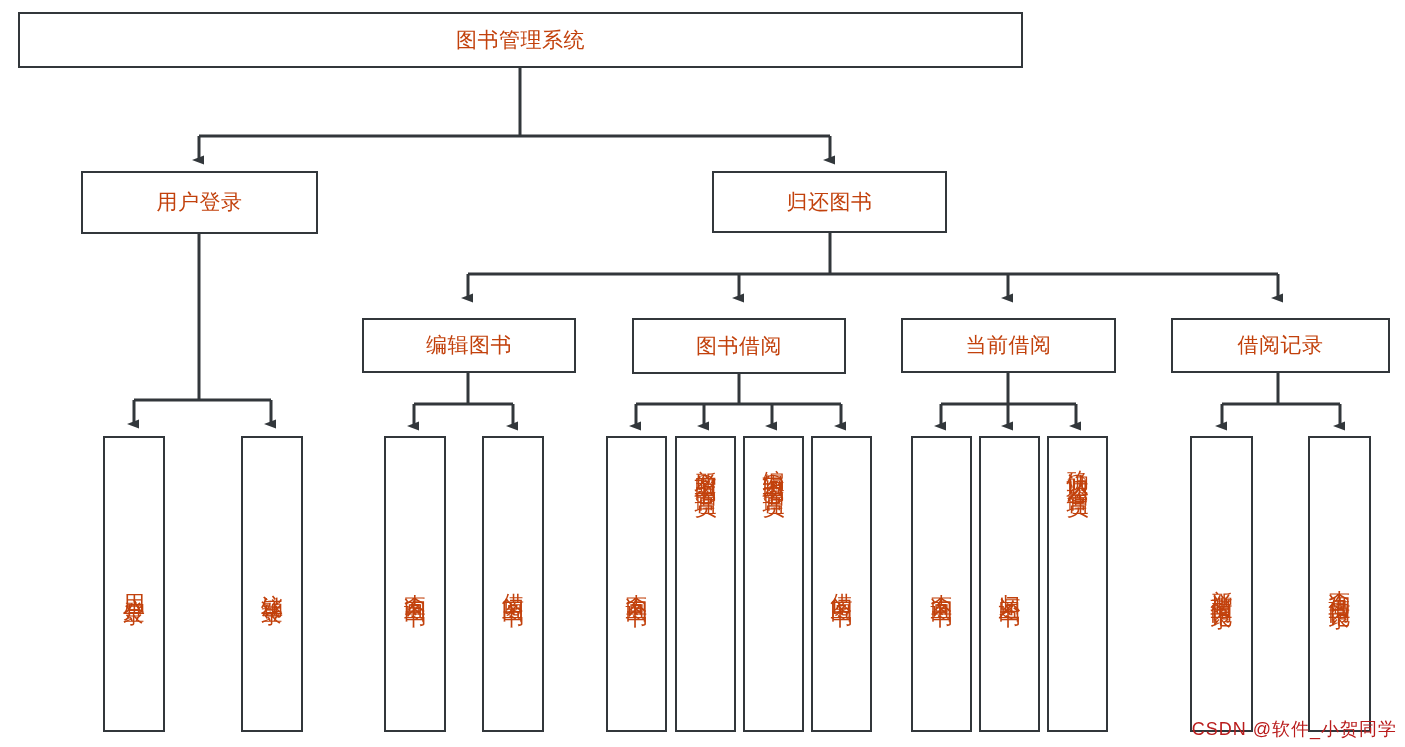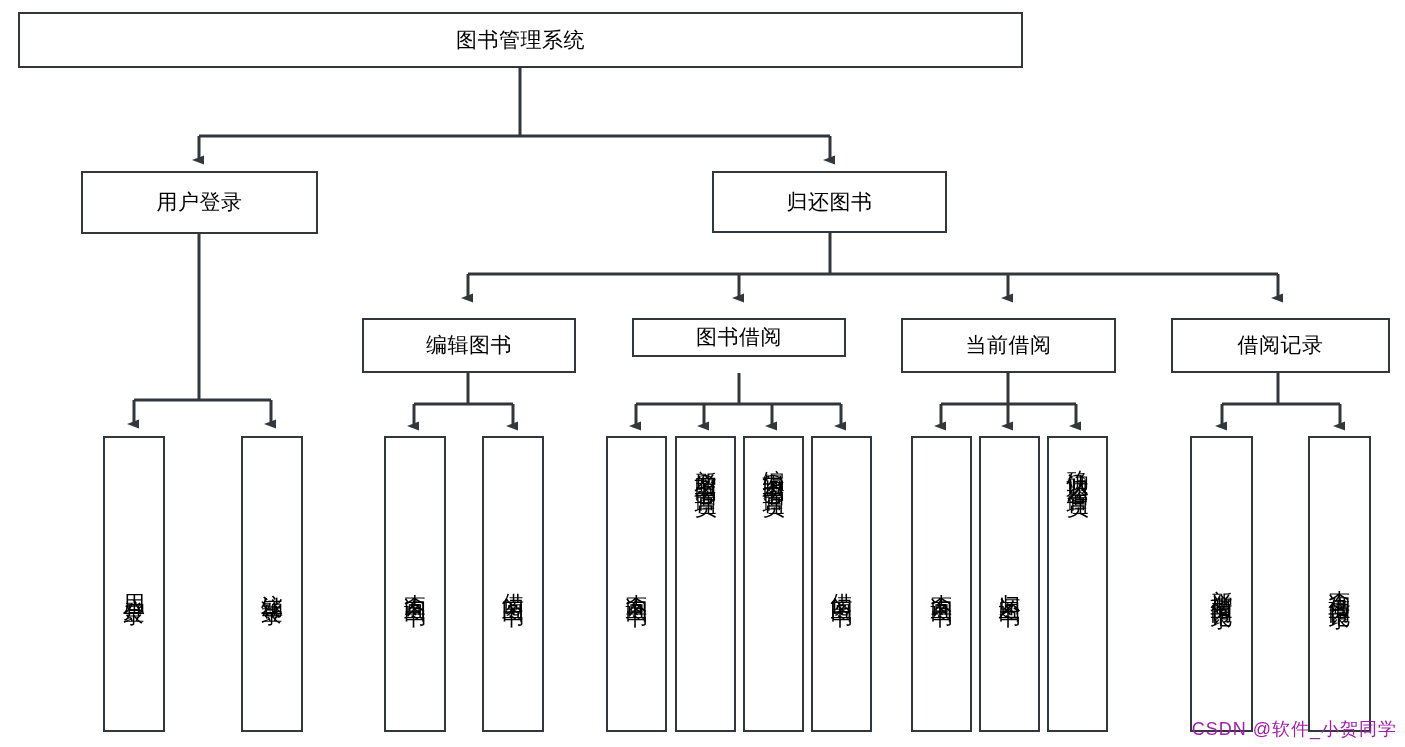--- a/index.html
+++ b/index.html
@@ -21,21 +21,21 @@
     display:flex;
     align-items:center;
     justify-content:center;
     color:#1f2328;
   }
   .node .lbl{
     font-size:21px;
     line-height:1.15;
     letter-spacing:.5px;
     white-space:nowrap;
-    color:#000000;
+    color:#c2410c;
   }
   
   .node.vert{
     align-items:flex-start;
     justify-content:center;
     padding-top:14px;
   }
   .node.vert .lbl{
     writing-mode:vertical-rl;
     text-orientation:upright;
@@ -47,21 +47,21 @@
   .node.vert.mid{
     align-items:center;
     padding-top:0;
   }
 
   #watermark{
     position:absolute;
     right:8px;
     bottom:6px;
     font-size:18px;
-    color:#a21caf;
+    color:#b91c1c;
     letter-spacing:1px;
     white-space:nowrap;
     font-family:"Liberation Sans","DejaVu Sans",sans-serif;
   }
 </style>
 </head>
 <body>
 
 <div id="canvas">
 
@@ -122,21 +122,21 @@
   <div class="node" style="left:81px;top:171px;width:237px;height:63px;">
     <span class="lbl">用户登录</span>
   </div>
   <div class="node" style="left:712px;top:171px;width:235px;height:62px;">
     <span class="lbl">归还图书</span>
   </div>
 
   <div class="node" style="left:362px;top:318px;width:214px;height:55px;">
     <span class="lbl">编辑图书</span>
   </div>
-  <div class="node" style="left:632px;top:318px;width:214px;height:39px;">
+  <div class="node" style="left:632px;top:318px;width:214px;height:56px;">
     <span class="lbl">图书借阅</span>
   </div>
   <div class="node" style="left:901px;top:318px;width:215px;height:55px;">
     <span class="lbl">当前借阅</span>
   </div>
   <div class="node" style="left:1171px;top:318px;width:219px;height:55px;">
     <span class="lbl">借阅记录</span>
   </div>
 
   <div class="node vert mid" style="left:103px;top:436px;width:62px;height:296px;">

